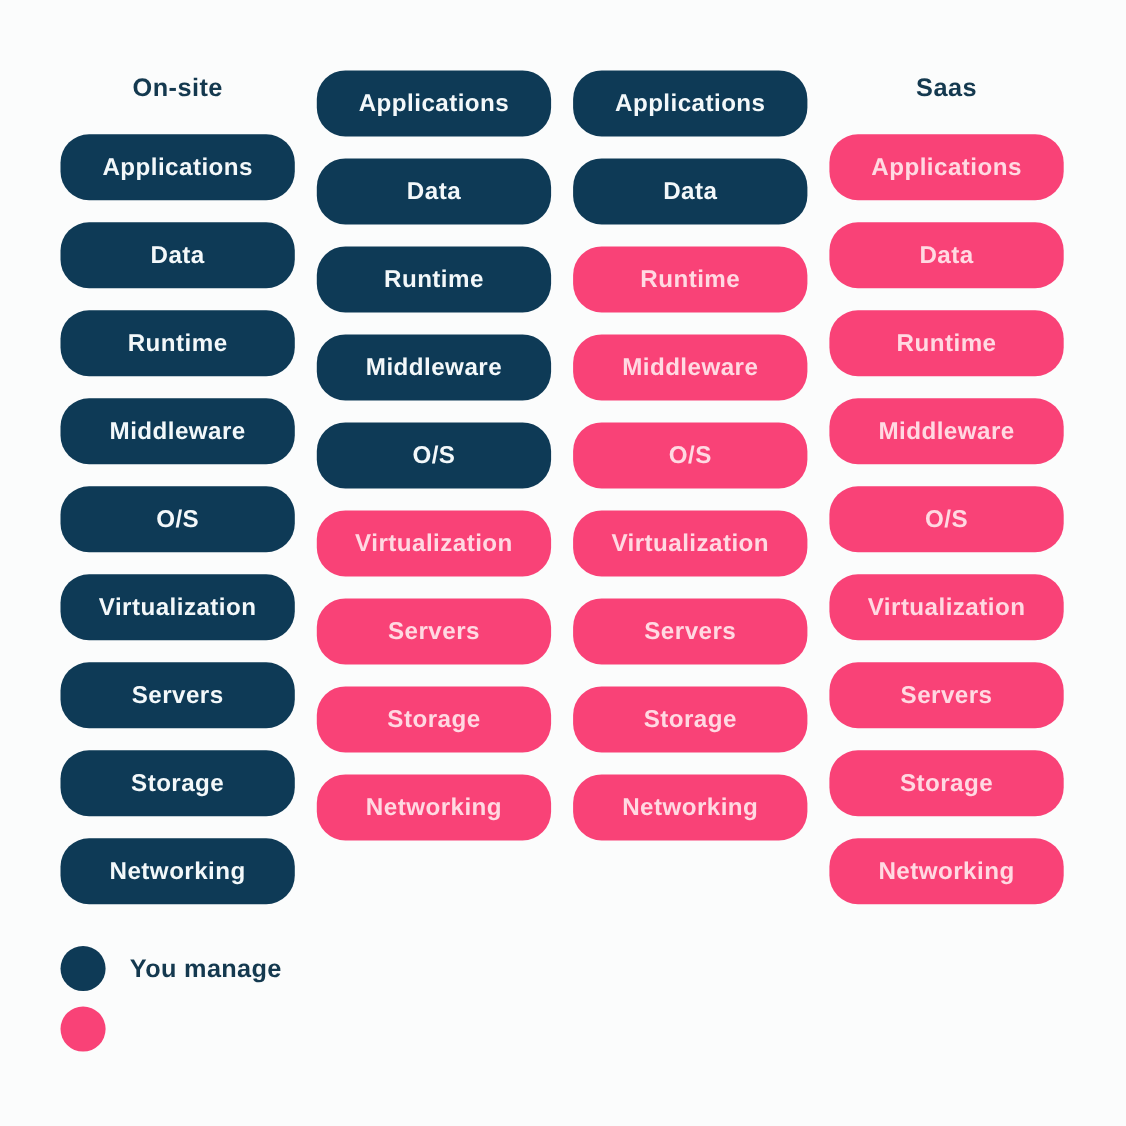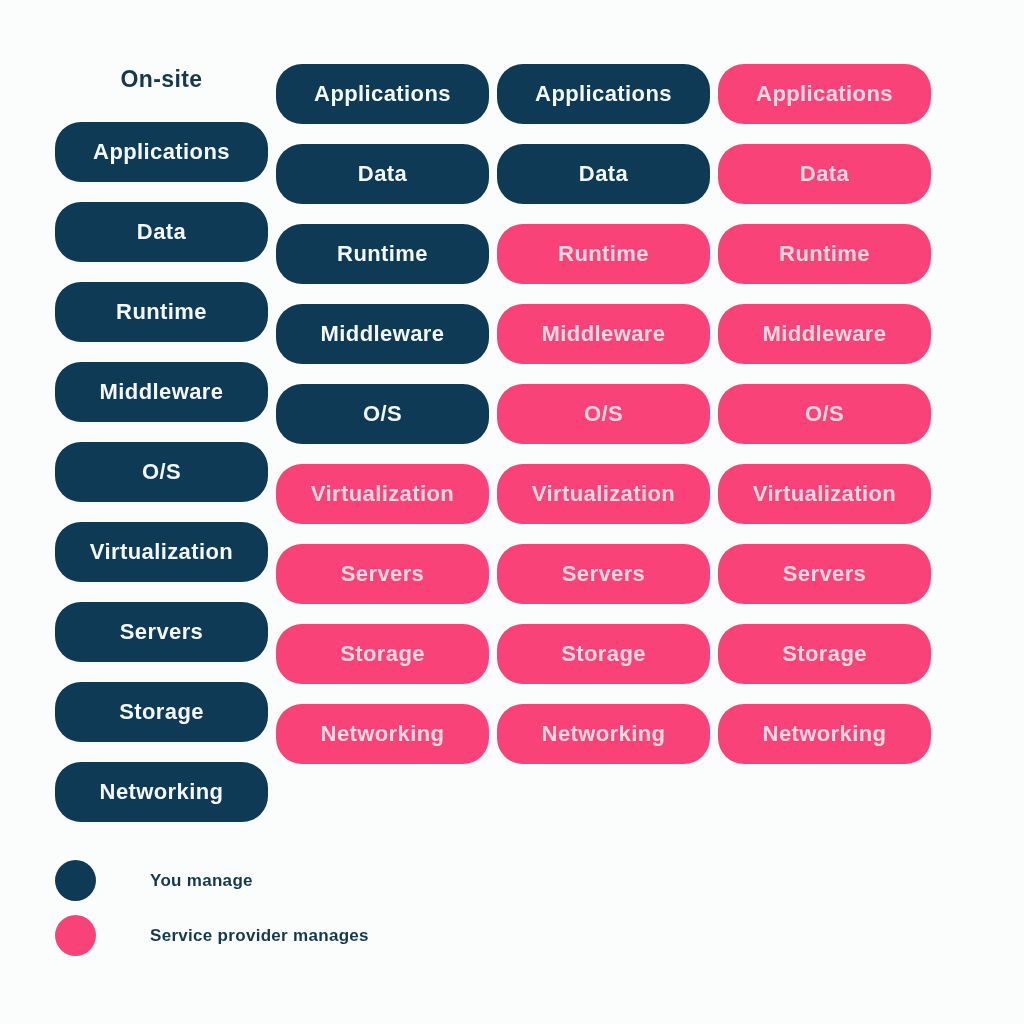--- a/index.html
+++ b/index.html
@@ -17,21 +17,21 @@
     font-family: "Liberation Sans", "DejaVu Sans", sans-serif;
     overflow: hidden;
   }
   .board {
     width: 1024px; height: 1024px;
     padding: 64px 54px 0 55px;
   }
   .grid {
     display: grid;
     grid-template-columns: repeat(4, 213px);
-    column-gap: 8px;
+    column-gap: 20px;
   }
   .column { display: flex; flex-direction: column; }
   .col-header {
     height: 30px;
     margin-bottom: 28px;
     text-align: center;
     font-size: 23px;
     font-weight: bold;
     letter-spacing: 0.4px;
     color: var(--heading);
@@ -66,25 +66,24 @@
     gap: 22px;
   }
   .legend-swatch {
     width: 41px; height: 41px;
     border-radius: 50%;
     flex: 0 0 41px;
   }
   .legend-swatch.you { background: var(--navy); }
   .legend-swatch.provider { background: var(--pink); }
   .legend-label {
-    font-size: 17px;
+    font-size: 23px;
     font-weight: bold;
     letter-spacing: 0.3px;
     color: var(--heading);
-    margin-left: 32px;
   }
 </style>
 </head>
 <body>
 
 <div class="board">
   <div class="grid">
 
     <div class="column">
       <div class="col-header">On-site</div>
@@ -123,20 +122,21 @@
           <div class="pill provider">Middleware</div>
           <div class="pill provider">O/S</div>
           <div class="pill provider">Virtualization</div>
           <div class="pill provider">Servers</div>
           <div class="pill provider">Storage</div>
           <div class="pill provider">Networking</div>
         </div>
     </div>
 
     <div class="column">
+      <div class="col-header">Saas</div>
       <div class="pills">
           <div class="pill provider">Applications</div>
           <div class="pill provider">Data</div>
           <div class="pill provider">Runtime</div>
           <div class="pill provider">Middleware</div>
           <div class="pill provider">O/S</div>
           <div class="pill provider">Virtualization</div>
           <div class="pill provider">Servers</div>
           <div class="pill provider">Storage</div>
           <div class="pill provider">Networking</div>
@@ -145,16 +145,15 @@
 
   </div>
 
   <div class="legend">
     <div class="legend-row">
       <span class="legend-swatch you"></span>
       <span class="legend-label">You manage</span>
     </div>
     <div class="legend-row">
       <span class="legend-swatch provider"></span>
-      <span class="legend-label">Service provider manages</span>
     </div>
   </div>
 </div>
 
 </body></html>

